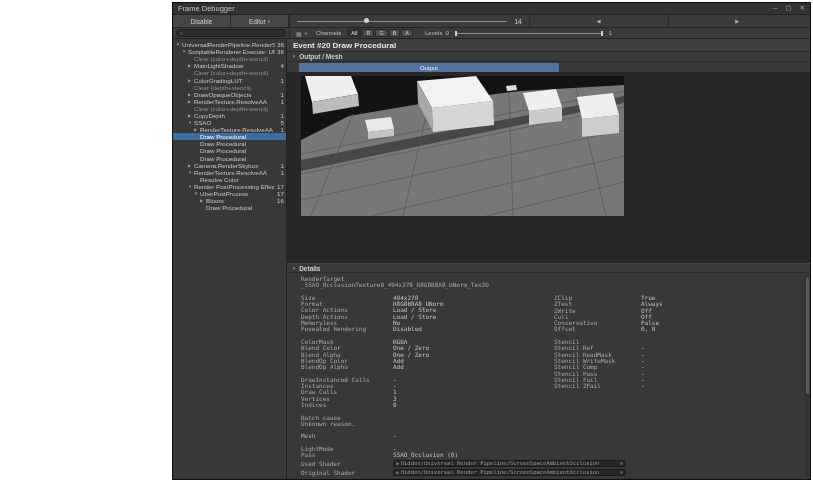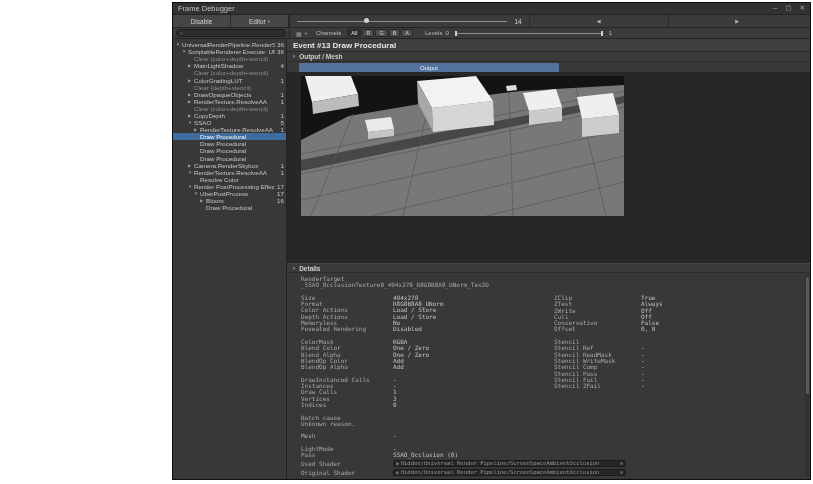--- a/index.html
+++ b/index.html
@@ -245,21 +245,21 @@
           <span class="lbl">Bloom</span>
           <span class="cnt">16</span>
         </div>
         <div class="tree-row" style="padding-left: 27px;">
           <span class="arrow"></span>
           <span class="lbl">Draw Procedural</span>
         </div>
       </div>
 
     <div class="rightpanel">
-      <div class="event-header">Event #13 Draw Procedural</div>
+      <div class="event-header">Event #20 Draw Procedural</div>
 
       <div class="fold-row">
         <span class="fold-tri">▼</span>
         <span>Output / Mesh</span>
       </div>
 
       <div class="tab-row">
         <div class="tab-output">Output</div>
       </div>
 

